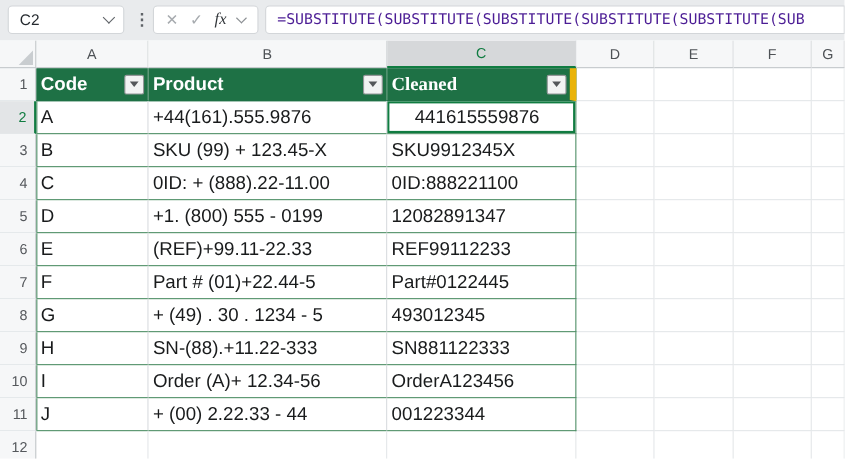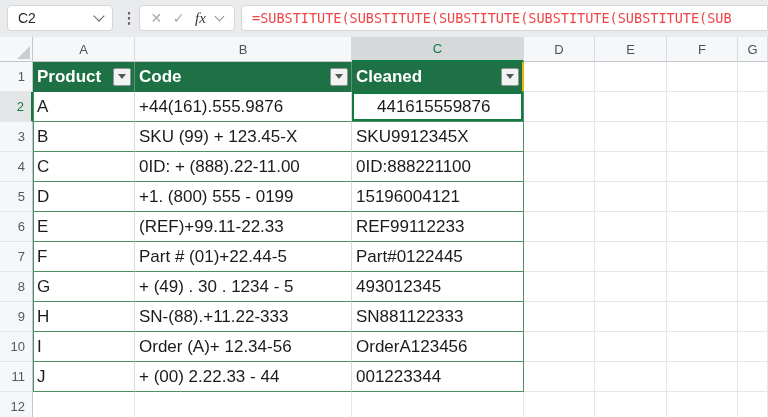--- a/index.html
+++ b/index.html
@@ -18,21 +18,21 @@
     justify-content:space-evenly;box-sizing:border-box;}
   .xbtn,.okbtn{color:#a7abaf;font-size:14px;line-height:1;cursor:default;}
   .fxbtn{color:#33373b;font-size:15px;font-style:italic;font-weight:400;
     font-family:"Liberation Serif",serif;line-height:1;}
   .chev{display:inline-block;width:7px;height:7px;border-right:1.6px solid #5f6368;
     border-bottom:1.6px solid #5f6368;transform:rotate(45deg);margin-top:-4px;}
   .chev.small{width:6px;height:6px;border-color:#8b8f93;}
   .formulabox{position:absolute;left:241px;top:5px;width:527px;height:26px;background:#fff;
     border:1px solid #d3d6d9;border-radius:4px 0 0 4px;display:flex;align-items:center;
     padding-left:10px;overflow:hidden;box-sizing:border-box;}
-  .ftext{font-family:"DejaVu Sans Mono",monospace;font-size:13.5px;color:#ef4444;white-space:pre;}
+  .ftext{font-family:"DejaVu Sans Mono",monospace;font-size:13.5px;color:#4c1d95;white-space:pre;}
 
   
   .sheet{position:absolute;top:37px;left:0;width:768px;height:385px;display:grid;
     grid-template-columns:33px 102px 217px 172px 71px 72px 71px 1fr;
     grid-template-rows:25px 30px repeat(10,30px) 30px;background:#fff;}
   .c{box-sizing:border-box;display:flex;align-items:center;overflow:hidden;
     white-space:nowrap;border-right:1px solid #e4e7e9;border-bottom:1px solid #e4e7e9;}
 
   .colh{background:#f6f7f8;justify-content:center;color:#4e5256;font-size:13px;
     border-right:1px solid #d7dadc;border-bottom:1px solid #c4c7ca;}
@@ -42,21 +42,21 @@
   .tri{position:absolute;right:2px;bottom:2px;width:0;height:0;
     border-bottom:13px solid #c9cdd0;border-left:13px solid transparent;}
 
   .rowh{background:#f6f7f8;justify-content:flex-end;padding-right:7px;color:#55585c;
     font-size:13px;border-right:1px solid #c4c7ca;}
   .selrow{background:#e3e5e7;color:#107C41;border-right:2px solid #107C41;}
 
   .th{background:#1E7145;color:#fff;font-weight:700;font-size:17px;
     padding:0 3px 0 4px;justify-content:space-between;
     border-right:1px solid rgba(255,255,255,.25);border-bottom:1px solid #1E7145;}
-  .th.last{border-right:2px solid #eab308;}
+  .th.last{border-right:6px solid #eab308;font-family:Liberation Serif, serif;}
   .filter-btn{width:18px;height:18px;background:#f2f3f3;border:1px solid #949799;
     border-radius:2px;display:flex;align-items:center;justify-content:center;flex:none;box-sizing:border-box;}
   .fDown{width:0;height:0;border-top:5px solid #54575a;
     border-left:4px solid transparent;border-right:4px solid transparent;}
 
   .cell{font-size:17px;color:#191b1c;padding-left:4px;}
   .tcell{border-bottom:1px solid #4F8F66;border-right:1px solid #d9dcdf;}
   .tleft{box-shadow:inset 1px 0 0 #4F8F66;}
   .tright{border-right:1px solid #4F8F66;position:relative;}
 
@@ -93,27 +93,27 @@
     <div class="c colh">A</div>
     <div class="c colh">B</div>
     <div class="c colh selcol">C</div>
     <div class="c colh">D</div>
     <div class="c colh">E</div>
     <div class="c colh">F</div>
     <div class="c colh">G</div>
 
     <div class="c rowh">1</div>
     <div class="c th">
-      <span>Product</span>
+      <span>Code</span>
       <span class="filter-btn">
           <span class="fDown"></span>
         </span>
     </div>
     <div class="c th">
-      <span>Code</span>
+      <span>Product</span>
       <span class="filter-btn">
           <span class="fDown"></span>
         </span>
     </div>
     <div class="c th last">
       <span>Cleaned</span>
       <span class="filter-btn">
           <span class="fDown"></span>
         </span>
     </div>
@@ -145,21 +145,21 @@
     <div class="c cell tcell">0ID: + (888).22-11.00</div>
     <div class="c cell tcell tright">0ID:888221100</div>
     <div class="c cell"></div>
     <div class="c cell"></div>
     <div class="c cell"></div>
     <div class="c cell"></div>
 
     <div class="c rowh">5</div>
     <div class="c cell tcell tleft">D</div>
     <div class="c cell tcell">+1. (800) 555 - 0199</div>
-    <div class="c cell tcell tright">15196004121</div>
+    <div class="c cell tcell tright">12082891347</div>
     <div class="c cell"></div>
     <div class="c cell"></div>
     <div class="c cell"></div>
     <div class="c cell"></div>
 
     <div class="c rowh">6</div>
     <div class="c cell tcell tleft">E</div>
     <div class="c cell tcell">(REF)+99.11-22.33</div>
     <div class="c cell tcell tright">REF99112233</div>
     <div class="c cell"></div>

